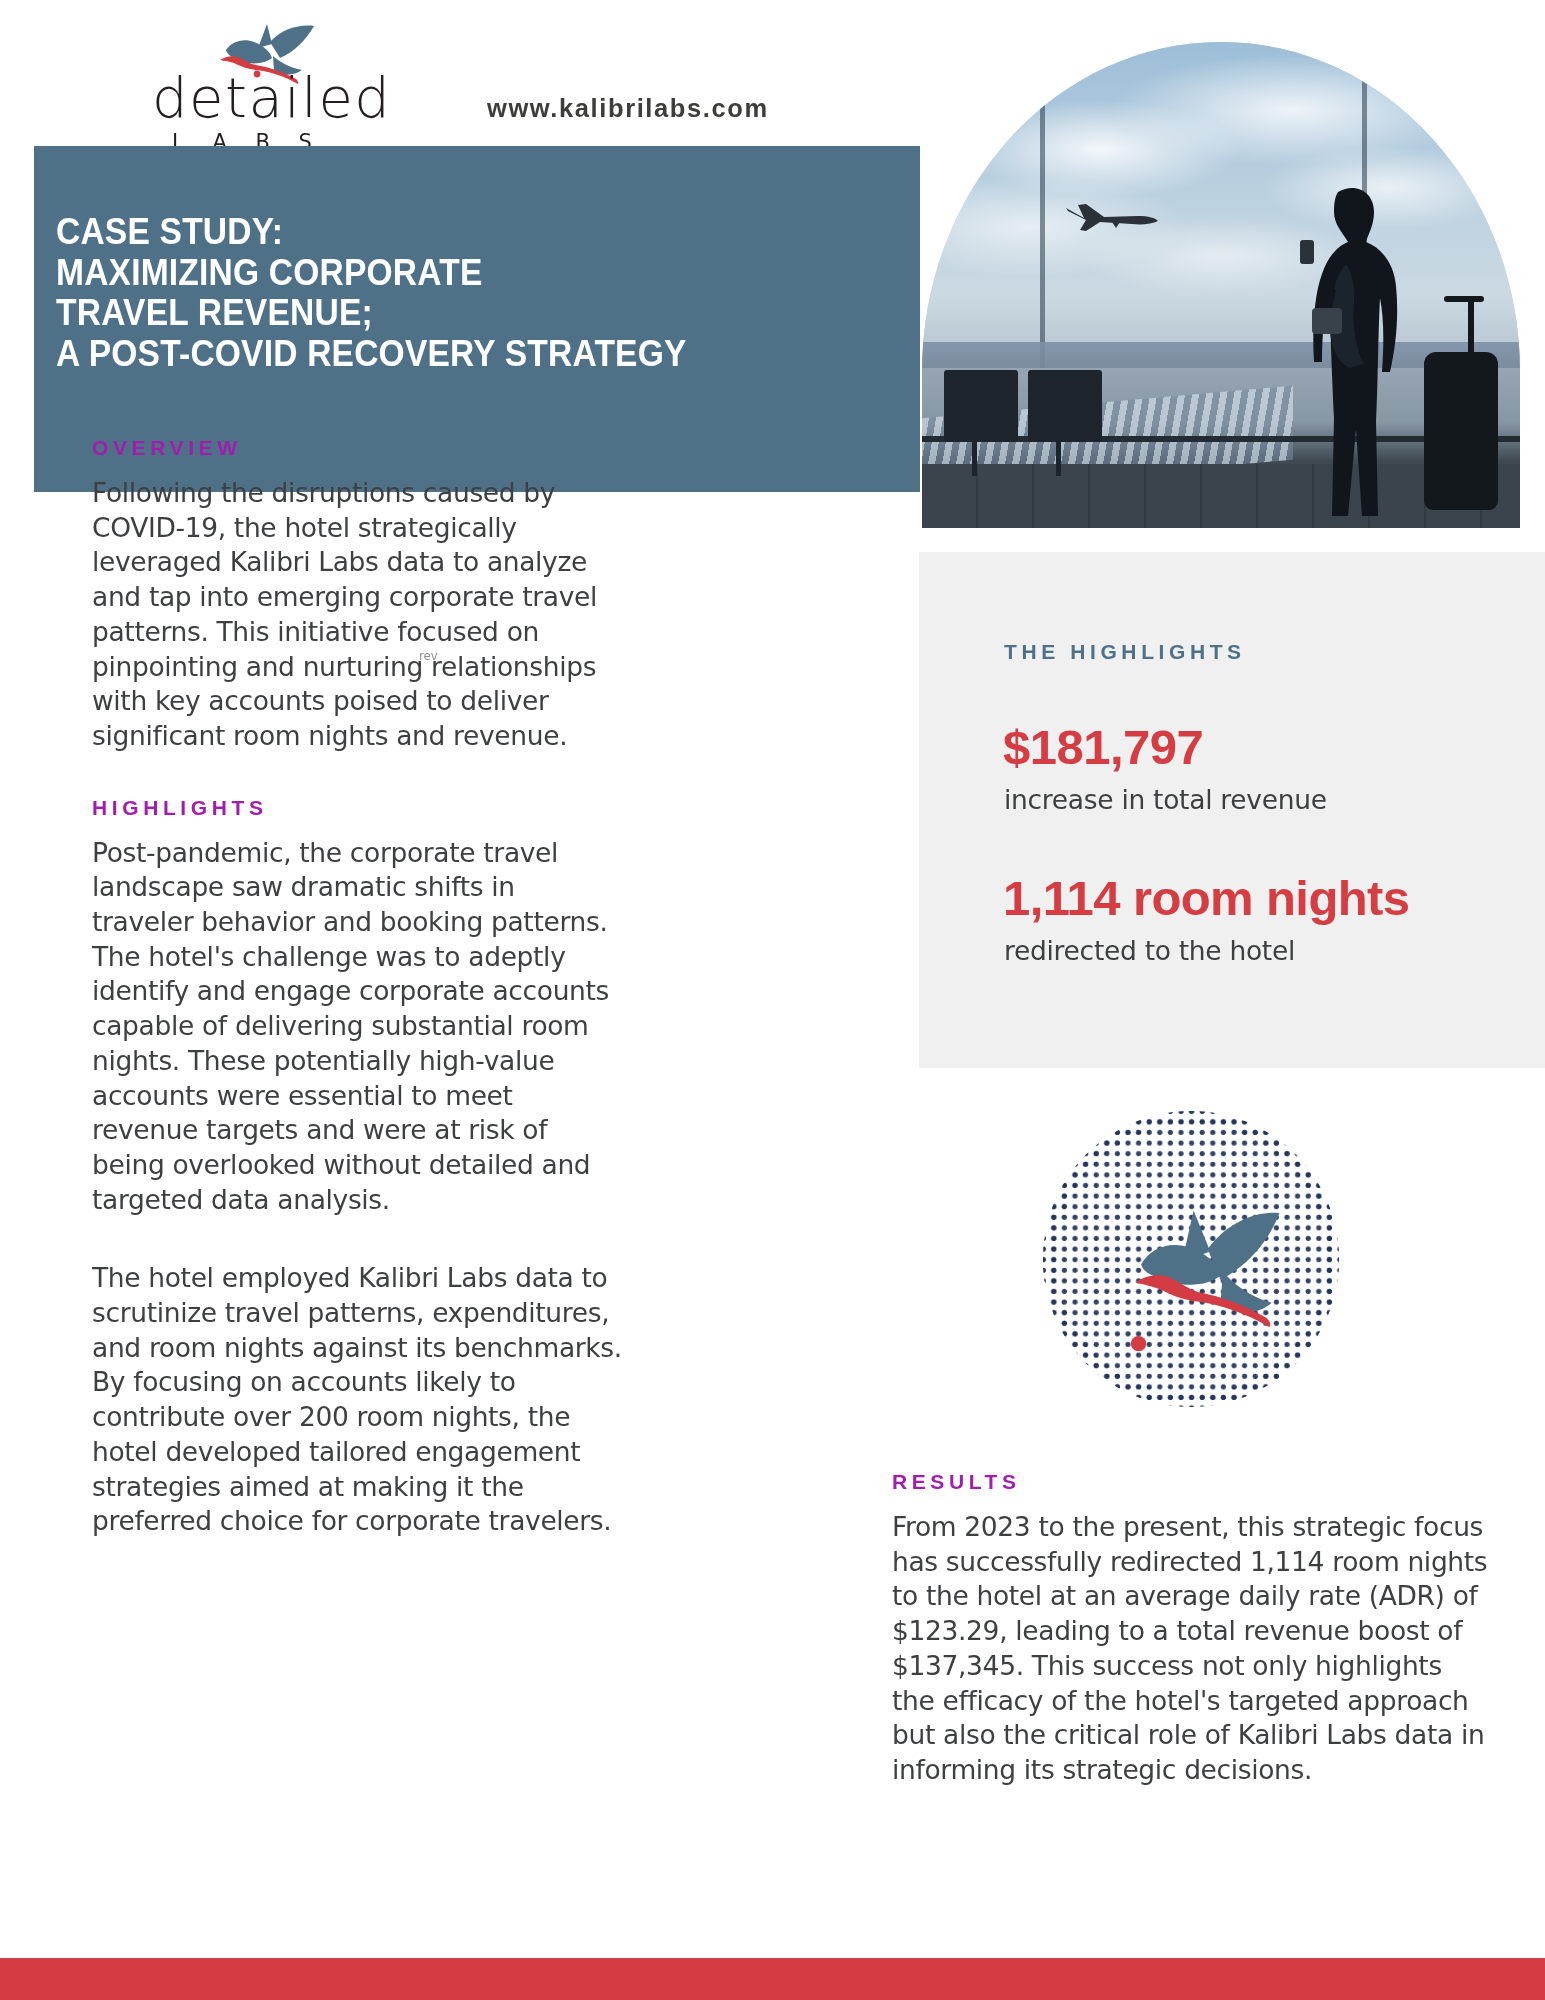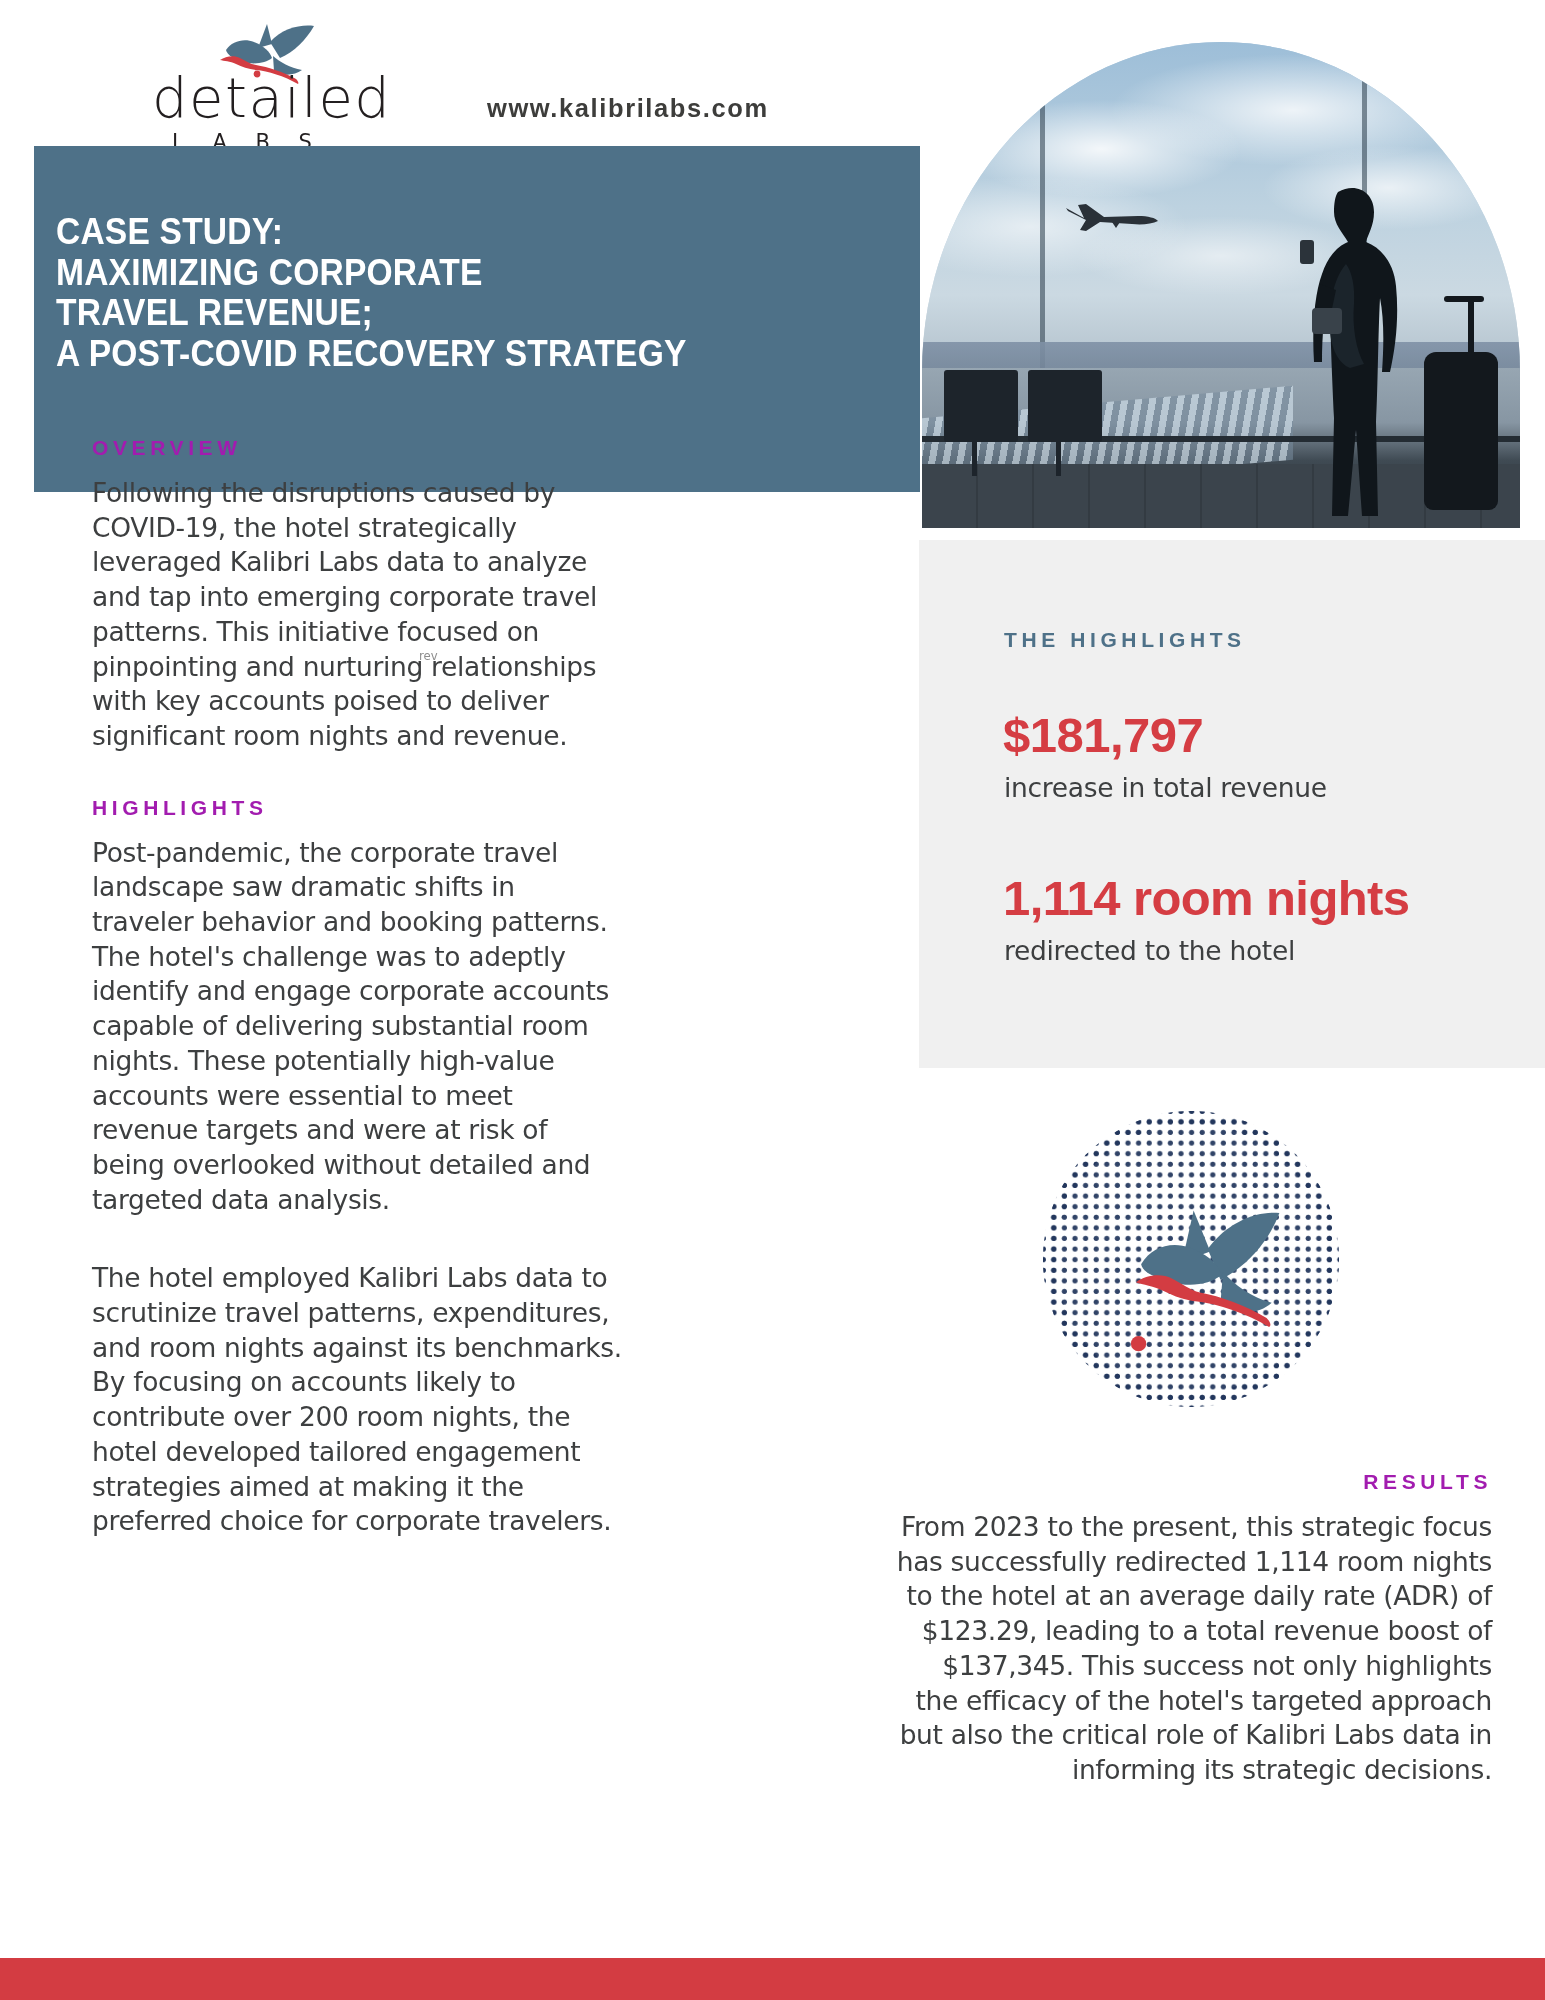--- a/index.html
+++ b/index.html
@@ -138,21 +138,21 @@
   
   .wm {
     position:absolute; left:418px; top:648px;
     font-size:13px; color:#7a7a7a; opacity:.85;
     font-family:"DejaVu Sans", sans-serif;
     transform:scale(.9);
   }
 
   
   .highlights {
-    position:absolute; left:919px; top:540px; width:626px; height:310px;
+    position:absolute; left:919px; top:552px; width:626px; height:310px;
     background:#f0f0f0;
   }
   .hl-head {
     position:absolute; left:85px; top:88px;
     color:#4e7188; font-weight:bold; font-size:21px; letter-spacing:4.6px;
   }
   .hl-big-1 {
     position:absolute; left:84px; top:167px;
     color:#d53d43; font-weight:bold; font-size:49px; letter-spacing:-.5px;
   }
@@ -174,21 +174,21 @@
     color:#3d3f40; font-size:26.5px;
     font-family:"DejaVu Sans", sans-serif; letter-spacing:-.3px;
   }
 
   
   .sphere {
     position:absolute; left:1040px; top:1108px; width:302px; height:302px;
   }
 
   
-  .results { position:absolute; left:892px; top:1470px; width:600px;text-align:right; }
+  .results { position:absolute; left:892px; top:1470px; width:600px; }
   .results .sec-head { margin-bottom:16px; }
 
   
   .footer-bar {
     position:absolute; left:0; bottom:0; width:1545px; height:42px;
     background:#d33c42;
   }
 </style>
 </head>
 <body>

